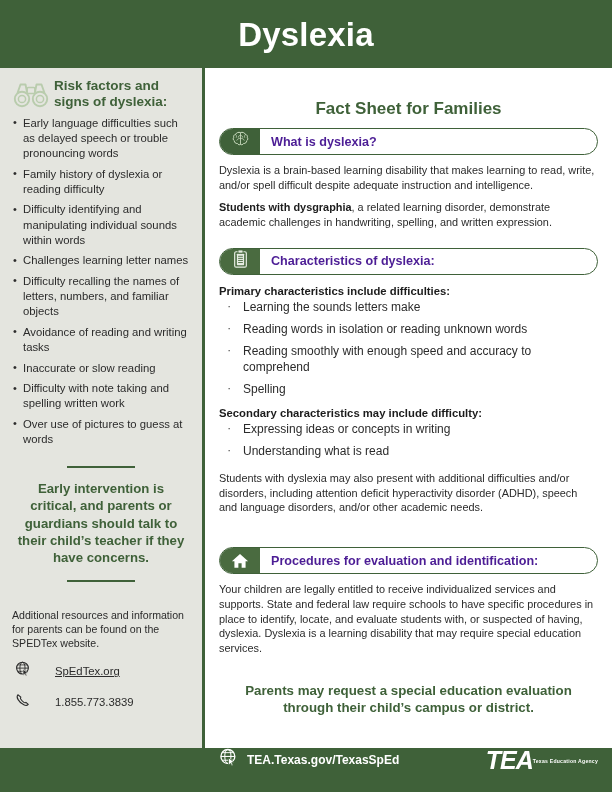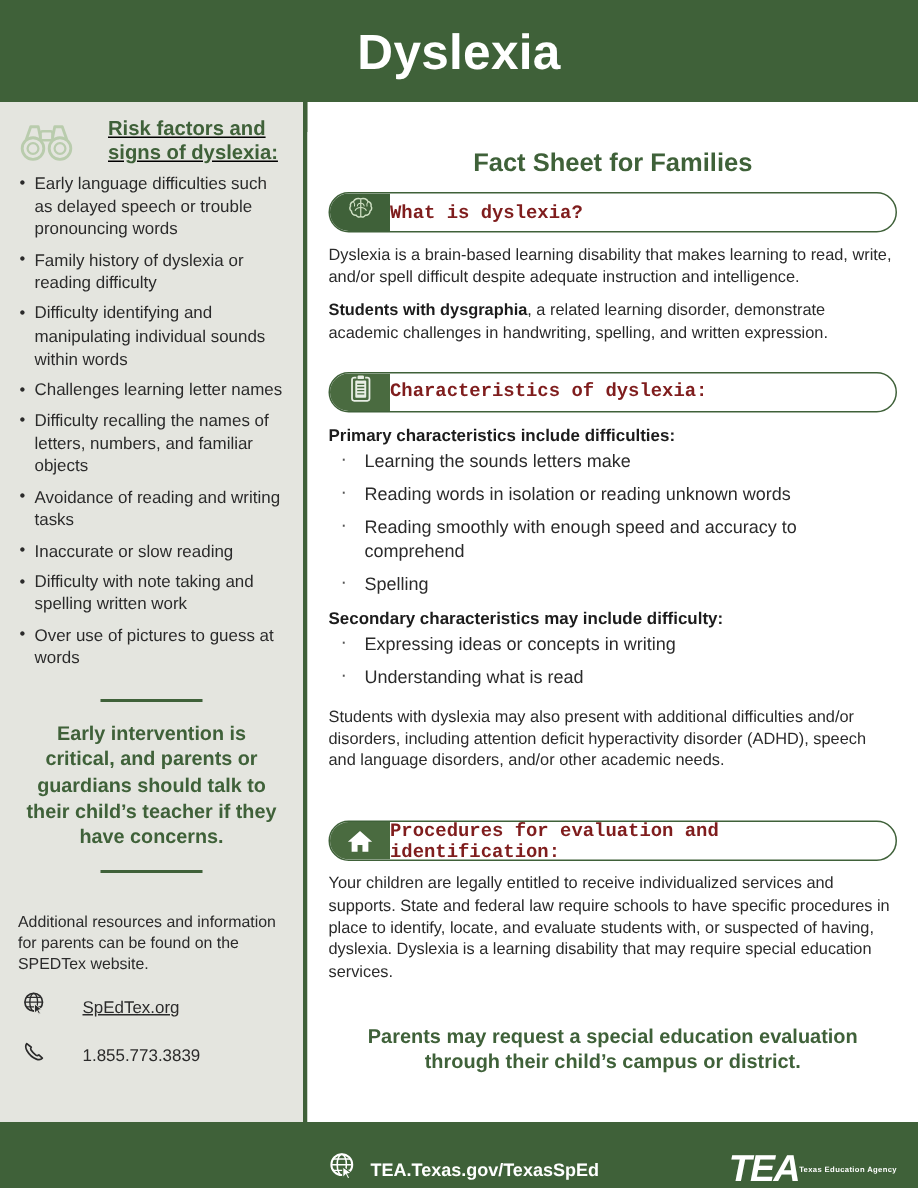--- a/index.html
+++ b/index.html
@@ -55,23 +55,22 @@
     background: #e4e5df;
     border-right: 3px solid #3f6139;
     box-sizing: border-box;
     padding: 10px 12px 6px 12px;
     display: flex;
     flex-direction: column;
   }
   .side-head {
     display: flex;
     align-items: center;
-    gap: 22px;
+    gap: 4px;
     margin-bottom: 6px;
-    text-decoration: underline;
   }
   .binoc-icon { flex: 0 0 auto; display:block; }
   .side-head-text {
     color: #3f6139;
     font-size: 13.5px;
     font-weight: bold;
     line-height: 1.18;
   }
   .risk-list {
     margin: 0;
@@ -163,24 +162,24 @@
     width: 40px;
     height: 100%;
     background: #4a6b40;
     flex: 0 0 40px;
     display: flex;
     align-items: center;
     justify-content: center;
   }
   .pill .badge.dark { background: #3f6139; }
   .pill .pill-label {
+    padding-left: 11px;
     font-size: 12.6px;
     font-weight: bold;
-    color: #7f1d1d;
-    font-family: Liberation Mono, monospace;
+    color: #4c1d95;
   }
 
   .para {
     font-size: 10.9px;
     line-height: 1.35;
     color: #2b2b2b;
     margin: 8px 0 0 0;
   }
   .para b { color: #1c1c1c; }
 
@@ -221,21 +220,21 @@
     margin-top: 26px;
     padding: 0 6px;
   }
 
   
   .footer {
     flex: 0 0 auto;
     height: 44px;
     background: #3f6139;
     display: flex;
-    align-items: flex-end;
+    align-items: flex-start;
     padding: 0 14px 0 0;
     box-sizing: border-box;
   }
   .footer-left {
     flex: 0 0 205px;
   }
   .footer-mid {
     flex: 1 1 auto;
     display: flex;
     align-items: center;

